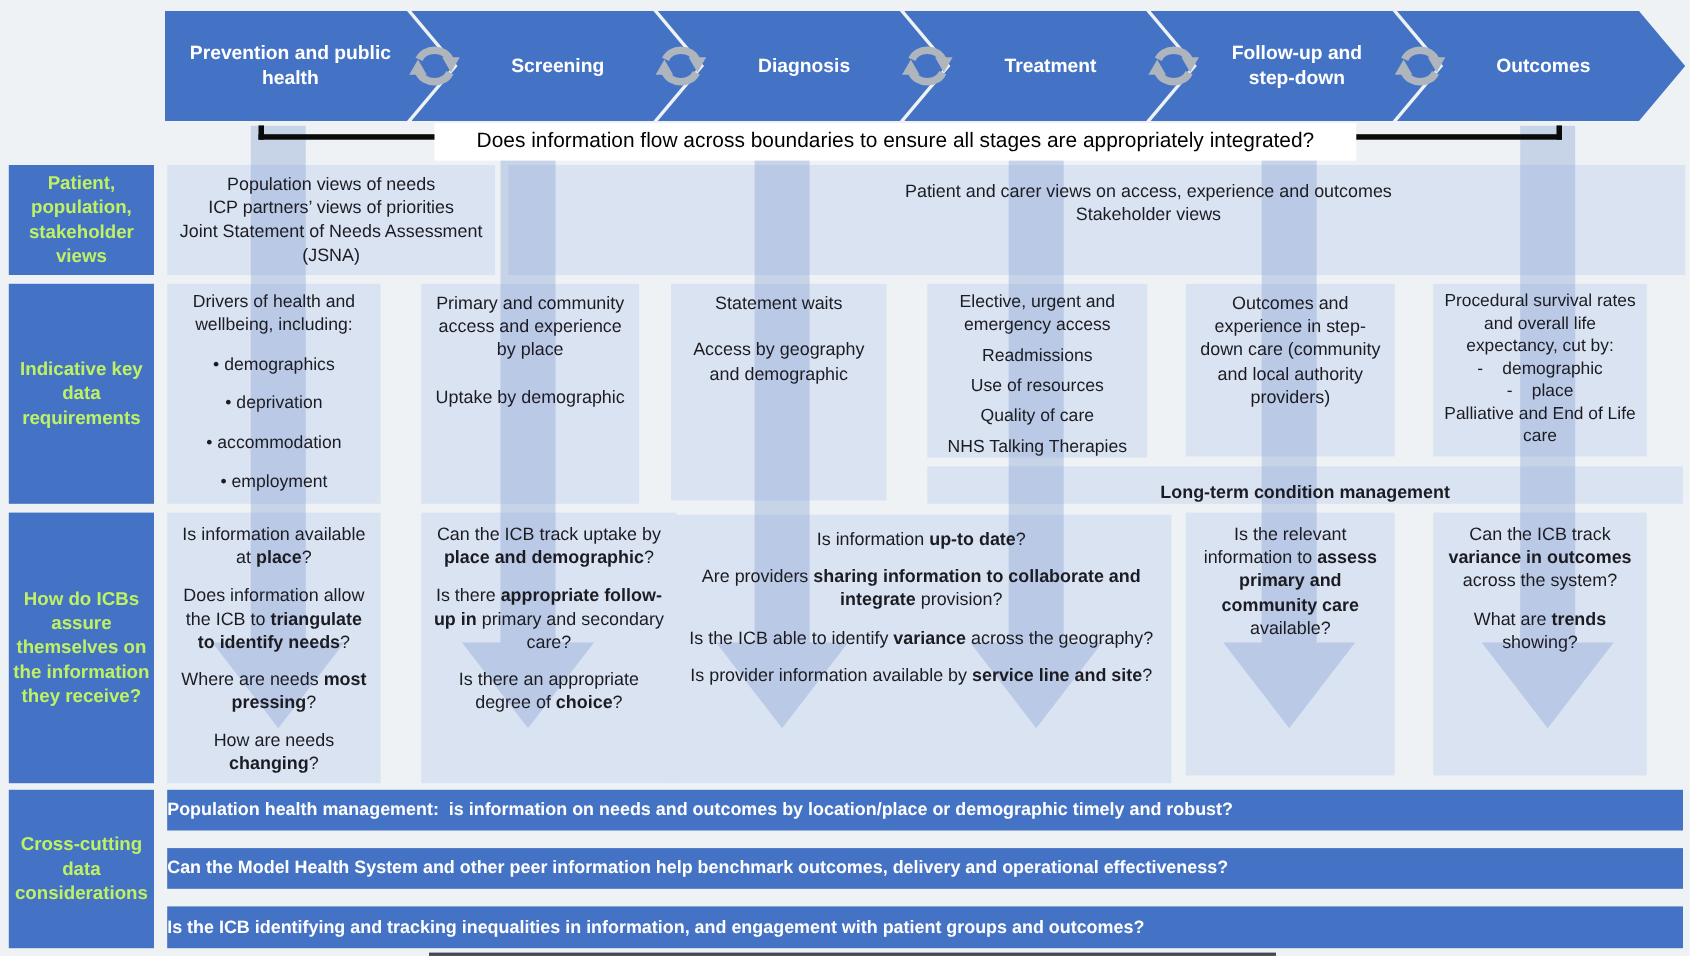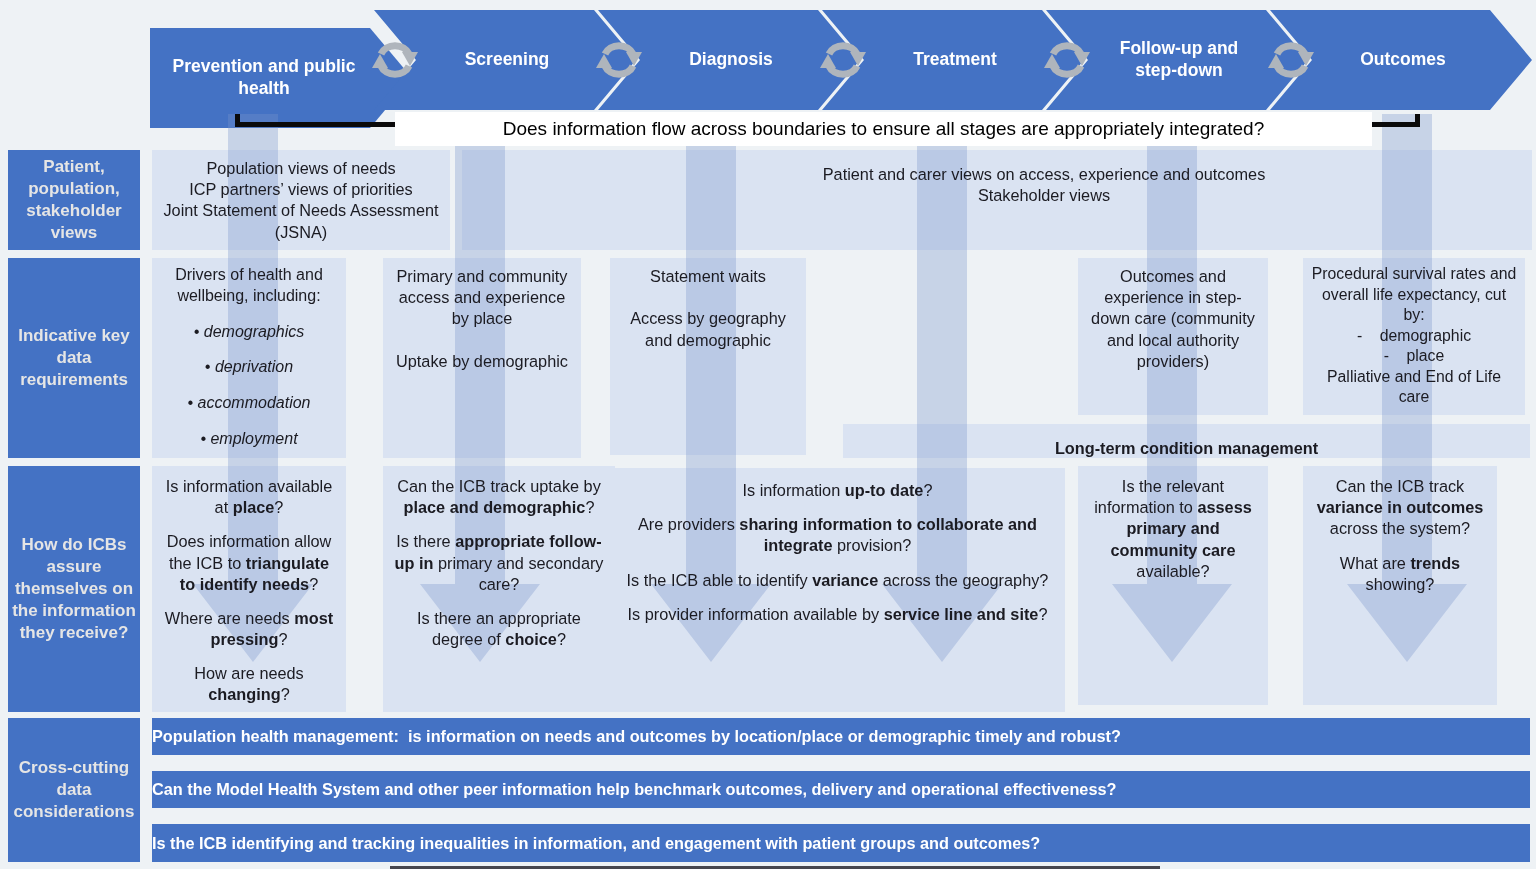--- a/index.html
+++ b/index.html
@@ -12,41 +12,41 @@
   body{font-family:"Liberation Sans",sans-serif;background:#fff;}
   #canvas{position:relative;width:1536px;height:869px;background:var(--bg);overflow:hidden;}
 
   
   .chev{position:absolute;top:10px;width:262px;height:100px;background:var(--blue);
         display:flex;align-items:center;justify-content:center;text-align:center;
         color:#fff;font-weight:bold;font-size:17.5px;line-height:1.25;z-index:2;
         clip-path:polygon(42px 50%,0 0,calc(100% - 42px) 0,100% 50%,calc(100% - 42px) 100%,0 100%);
         padding:0 48px 0 52px;}
   .chev.first{clip-path:polygon(0 0,calc(100% - 42px) 0,100% 50%,calc(100% - 42px) 100%,0 100%);
-        padding:0 52px 0 18px;margin-top:18px;}
+        padding:0 52px 0 18px;}
 
   .sync{position:absolute;top:33px;width:54px;height:54px;z-index:3;}
 
   
   .bracket{position:absolute;left:235px;top:114px;width:1185px;height:13px;
            border-left:5px solid #0a0a0a;border-right:5px solid #0a0a0a;border-bottom:5px solid #0a0a0a;z-index:6;}
-  .qbox{position:absolute;left:395px;top:112px;width:977px;height:34px;background:#fff;z-index:7;
+  .qbox{position:absolute;left:395px;top:112px;width:838px;height:34px;background:#fff;z-index:7;
         display:flex;align-items:center;justify-content:center;font-size:19px;color:#000;}
 
   
-  .side{position:absolute;left:8px;width:132px;background:var(--blue);color:#e5e5e5;font-weight:bold;
+  .side{position:absolute;left:8px;width:132px;background:var(--blue);color:#bef264;font-weight:bold;
         display:flex;align-items:center;justify-content:center;text-align:center;
         font-size:17px;line-height:1.3;padding:4px;z-index:5;}
 
   
   .panel{position:absolute;background:var(--panel);text-align:center;}
   .pc{position:relative;z-index:4;padding:8px 10px;color:var(--ink);font-size:16.3px;line-height:1.3;}
   .prew{white-space:pre-wrap;}
   .intro{margin-bottom:12px;}
-  .bl{padding-left:17px;text-indent:-17px;margin-top:15px;font-style:italic;}
+  .bl{padding-left:17px;text-indent:-17px;margin-top:15px;}
   .bl::before{content:"• ";}
   .pp{margin:0 0 7px 0;}
   .pq{margin:0 0 13px 0;}
   .pq b{font-weight:bold;}
 
   
   .farrow{position:absolute;top:114px;width:120px;height:548px;background:rgba(120,150,203,0.33);z-index:3;
           clip-path:polygon(35px 0,85px 0,85px 470px,120px 470px,60px 548px,0 470px,35px 470px);}
 
   
@@ -148,24 +148,33 @@
   <div class="panel" style="left:383px;top:258px;width:198px;height:200px">
     <div class="pc prew">Primary and community access and experience by place
 
 Uptake by demographic</div>
   </div>
   <div class="panel" style="left:610px;top:258px;width:196px;height:197px">
     <div class="pc prew">Statement waits
 
 Access by geography and demographic</div>
   </div>
+  <div class="panel" style="left:843px;top:258px;width:200px;height:158px;overflow:hidden">
+    <div class="pc" style="font-size:16px;padding:7px 8px">
+      <p class="pp">Elective, urgent and emergency access</p>
+      <p class="pp">Readmissions</p>
+      <p class="pp">Use of resources</p>
+      <p class="pp">Quality of care</p>
+      <p class="pp">NHS Talking Therapies</p>
+    </div>
+  </div>
   <div class="panel" style="left:1078px;top:258px;width:190px;height:157px">
     <div class="pc prew">Outcomes and experience in step-down care (community and local authority providers)</div>
   </div>
-  <div class="panel" style="left:1303px;top:258px;width:222px;height:157px">
+  <div class="panel" style="left:1303px;top:258px;width:194px;height:157px">
     <div class="pc prew" style="font-size:15.8px;padding:6px 8px">Procedural survival rates and overall life expectancy, cut by:
 -    demographic
 -    place
 Palliative and End of Life care</div>
   </div>
   <div class="panel ltcbar">
     <div class="pc">Long-term condition management</div>
   </div>
 
   <div class="panel" style="left:152px;top:466px;width:194px;height:246px">

